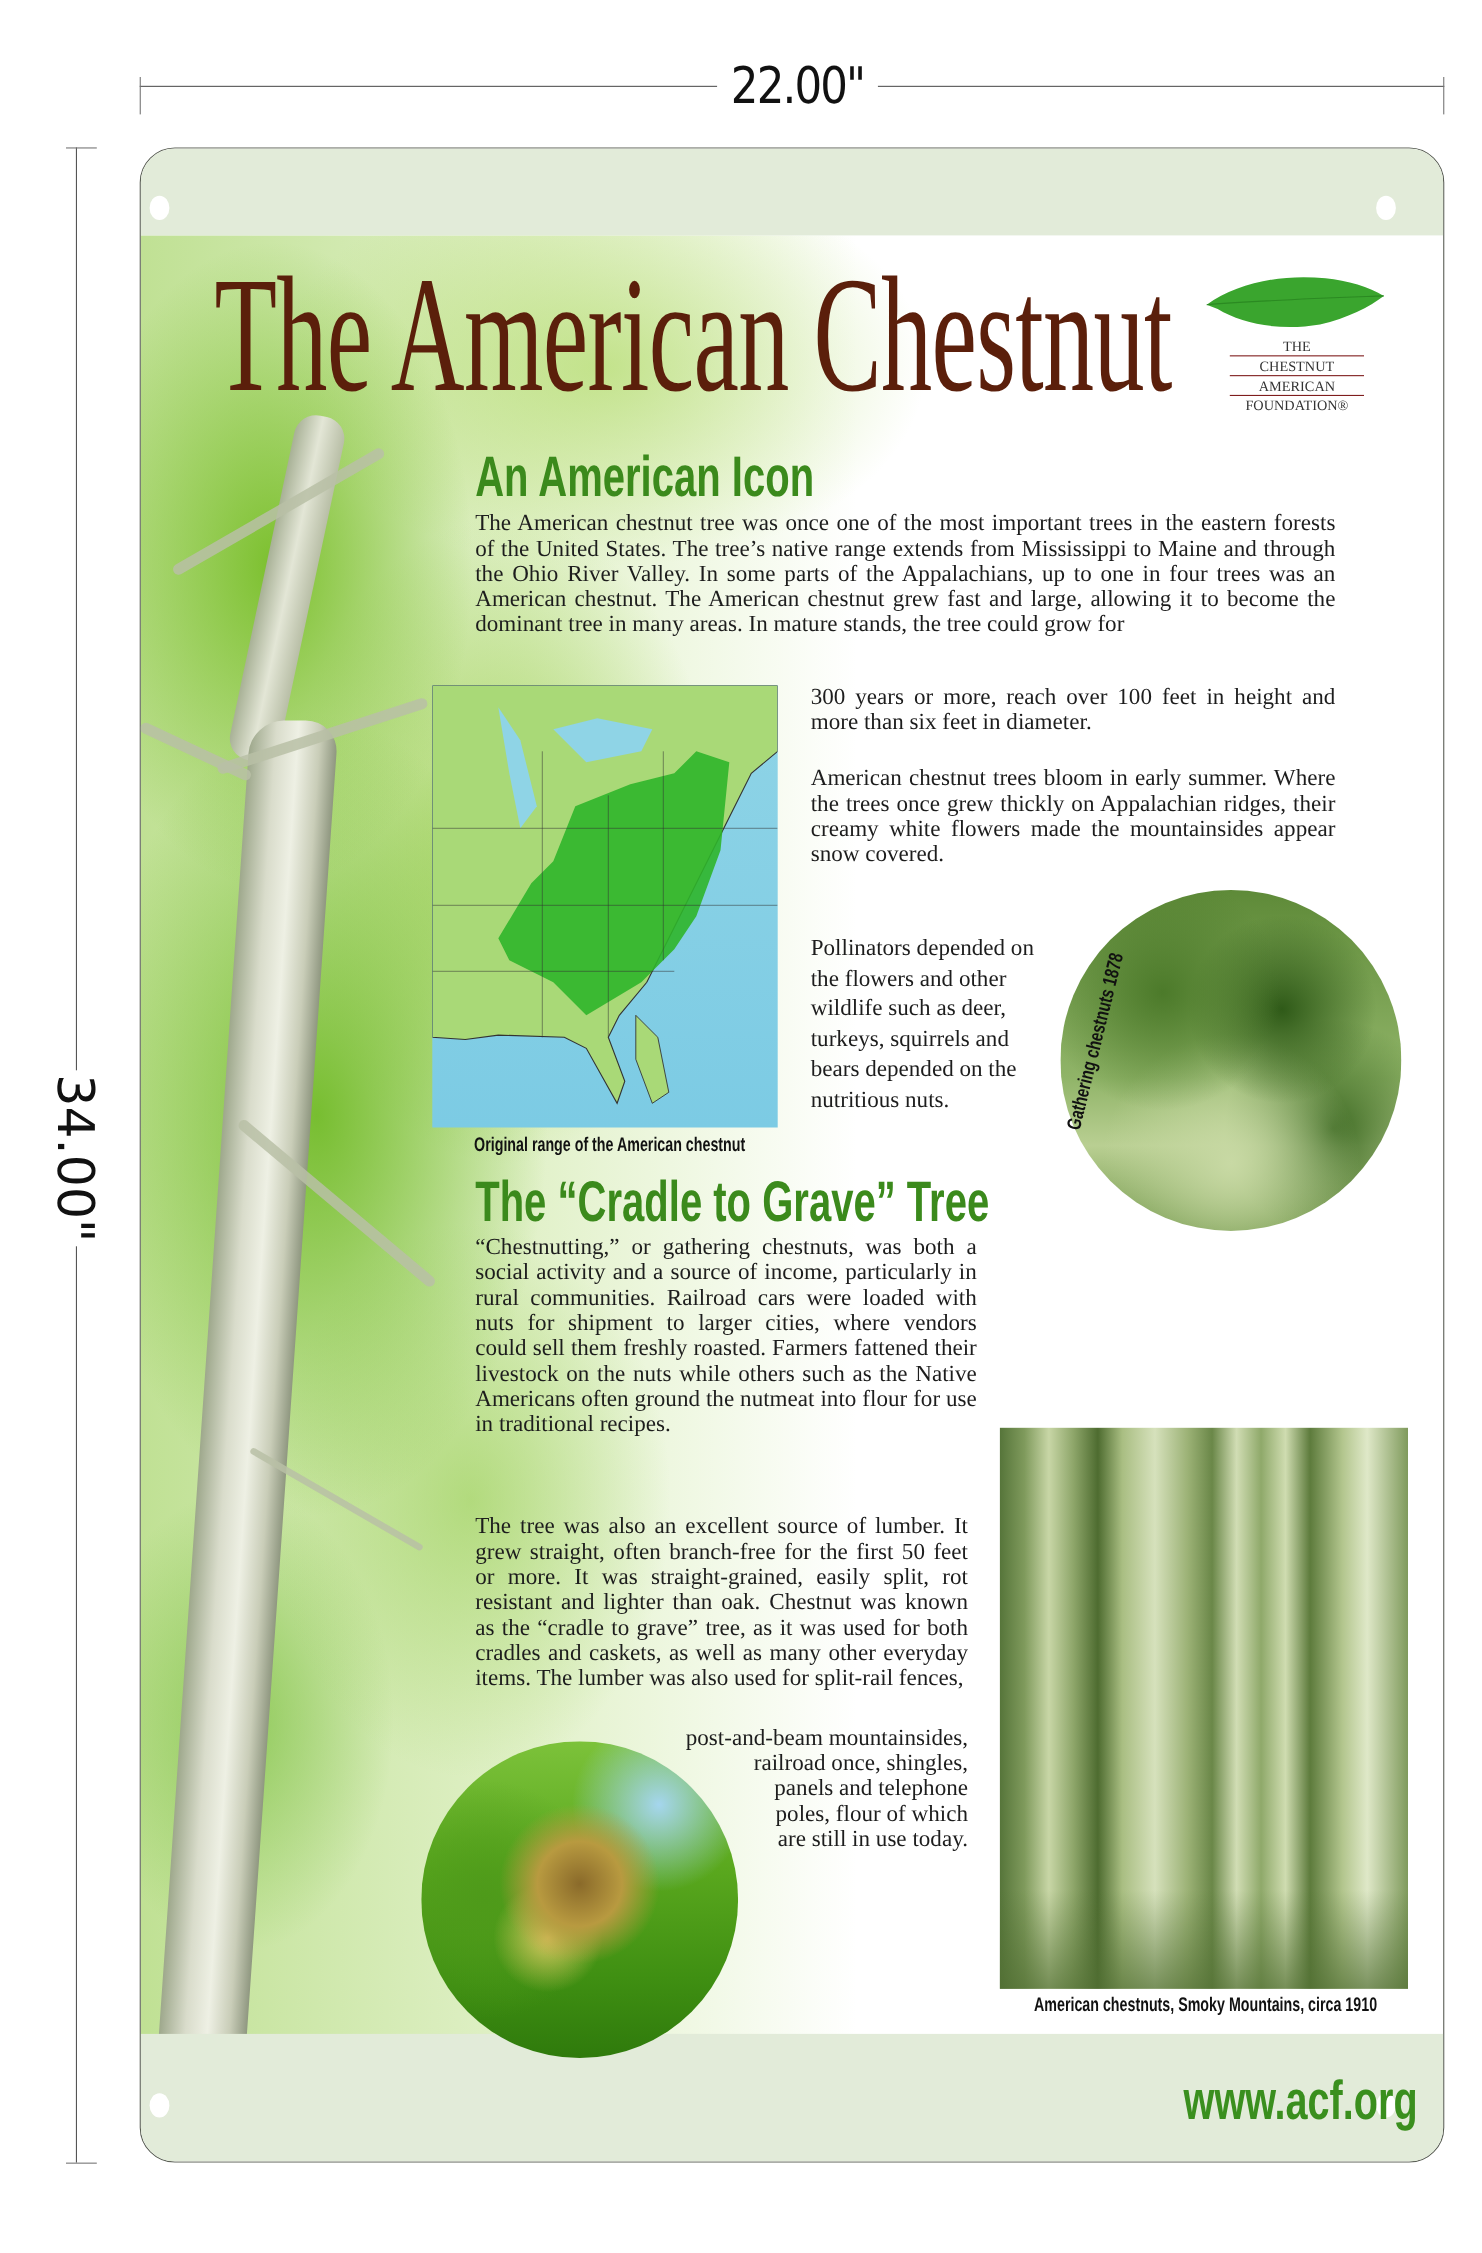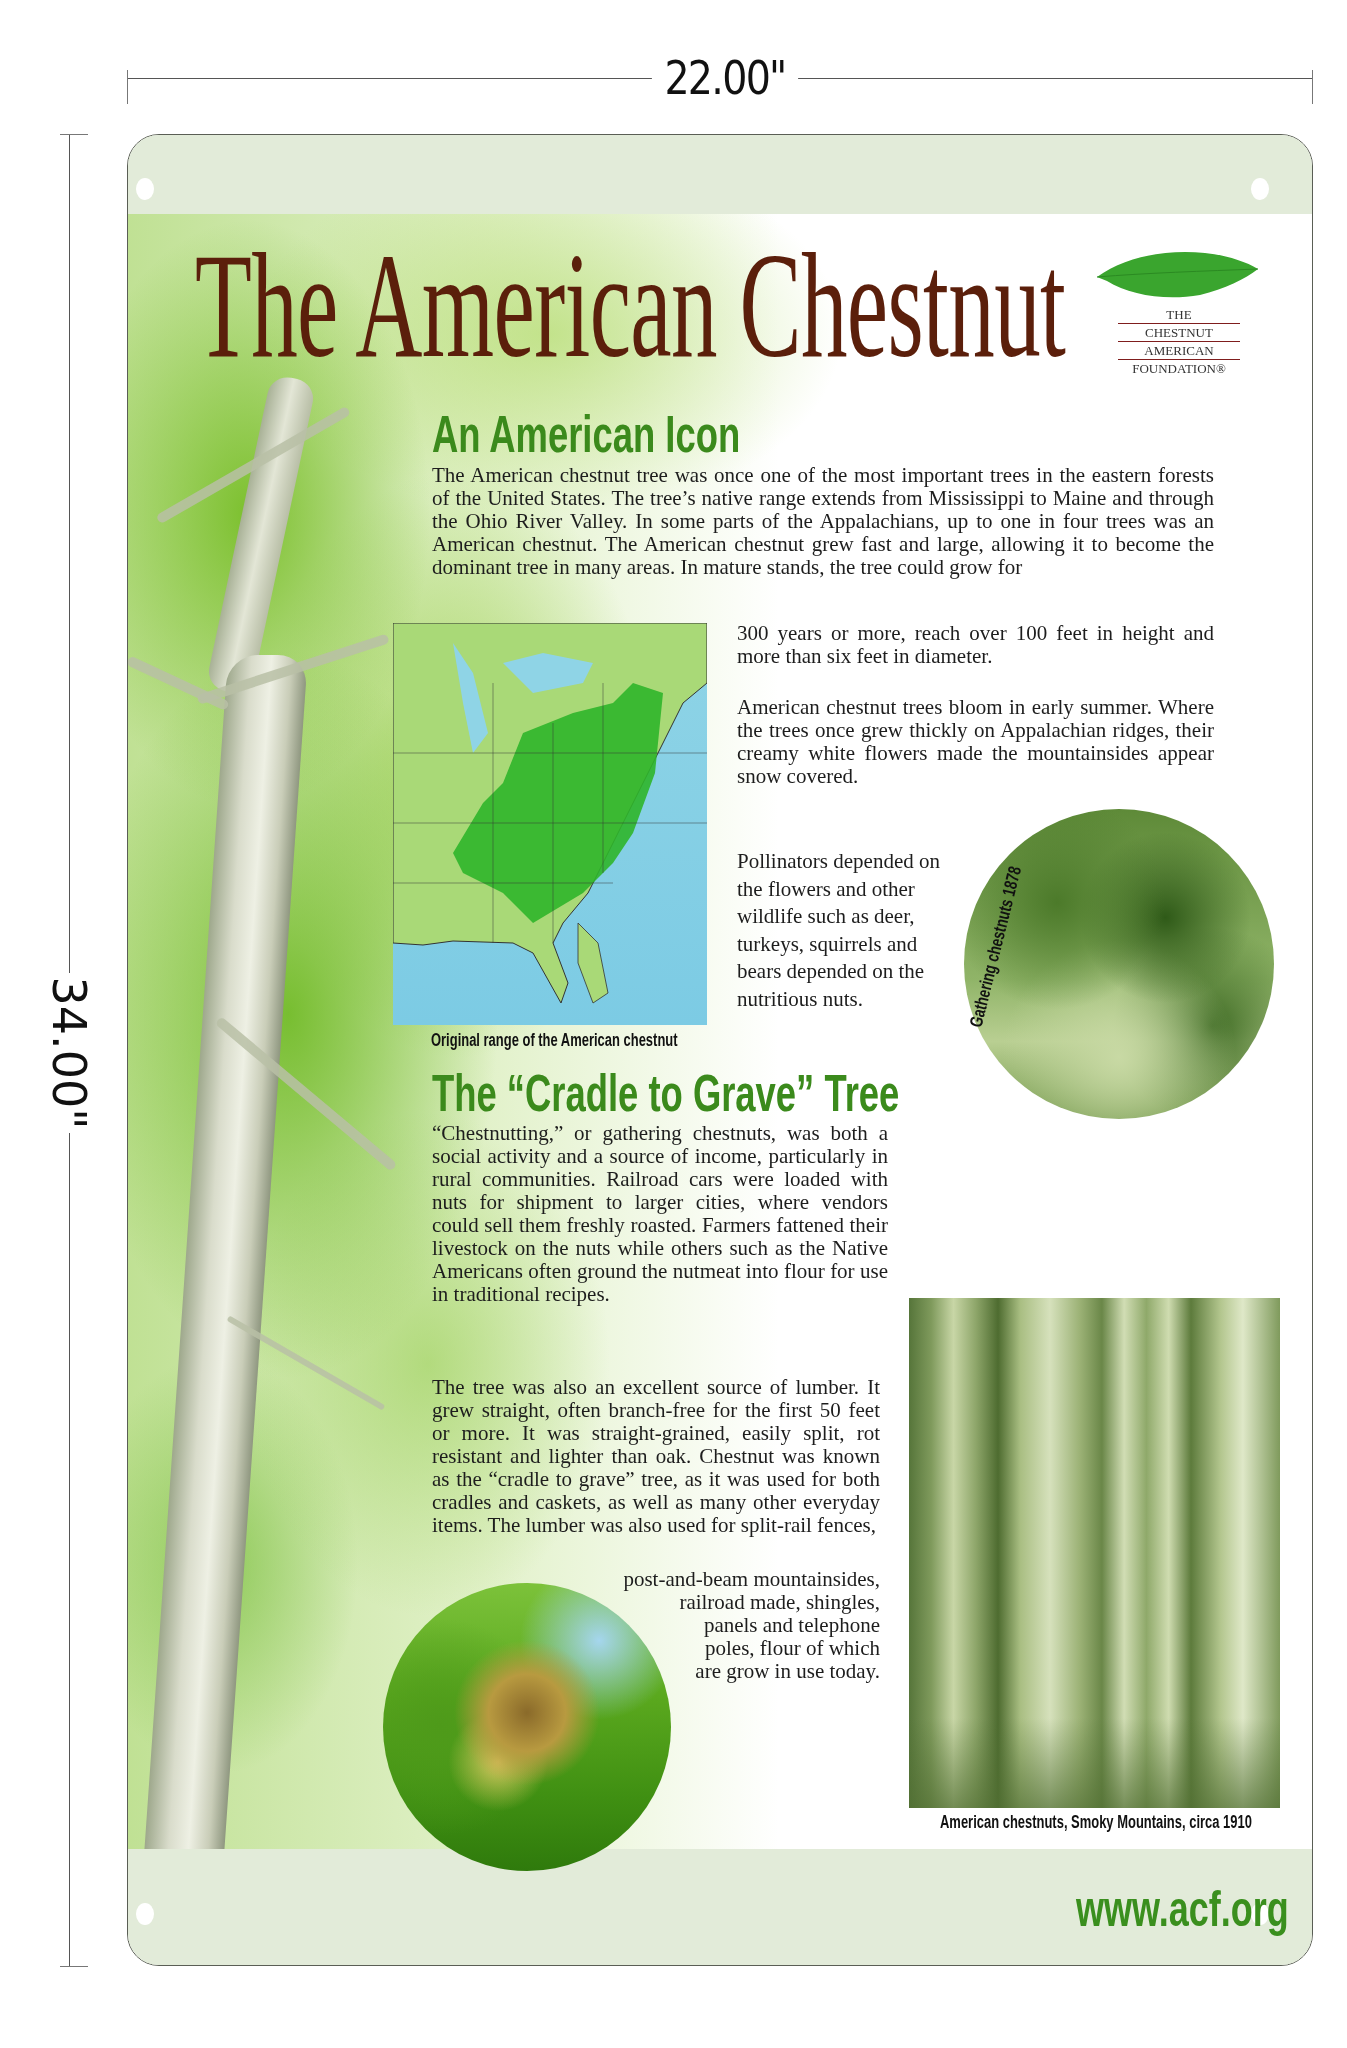--- a/index.html
+++ b/index.html
@@ -180,24 +180,24 @@
 <div class="caption cap-map">Original range of the American chestnut</div>
 
 <div class="engraving"></div>
 <div class="cap-gather">Gathering chestnuts 1878</div>
 
 <div class="heading h-cradle">The “Cradle to Grave” Tree</div>
 <div class="body-text p4">“Chestnutting,” or gathering chestnuts, was both a social activity and a source of income, particularly in rural communities. Railroad cars were loaded with nuts for shipment to larger cities, where vendors could sell them freshly roasted. Farmers fattened their livestock on the nuts while others such as the Native Americans often ground the nutmeat into flour for use in traditional recipes.</div>
 <div class="body-text p5">The tree was also an excellent source of lumber. It grew straight, often branch-free for the first 50 feet or more. It was straight-grained, easily split, rot resistant and lighter than oak. Chestnut was known as the “cradle to grave” tree, as it was used for both cradles and caskets, as well as many other everyday items.  The lumber was also used for split-rail fences,</div>
 <div class="body-text p5-tail">
   <span class="line">post-and-beam mountainsides,</span>
-  <span class="line">railroad made, shingles,</span>
+  <span class="line">railroad once, shingles,</span>
   <span class="line">panels and telephone</span>
   <span class="line">poles, flour of which</span>
-  <span class="line">are grow in use today.</span>
+  <span class="line">are still in use today.</span>
 </div>
 
 <div class="burr"></div>
 
 <div class="trees-photo"></div>
 <div class="caption cap-trees">American chestnuts, Smoky Mountains, circa 1910</div>
 
 <div class="url">www.acf.org</div>
 
 </body></html>

